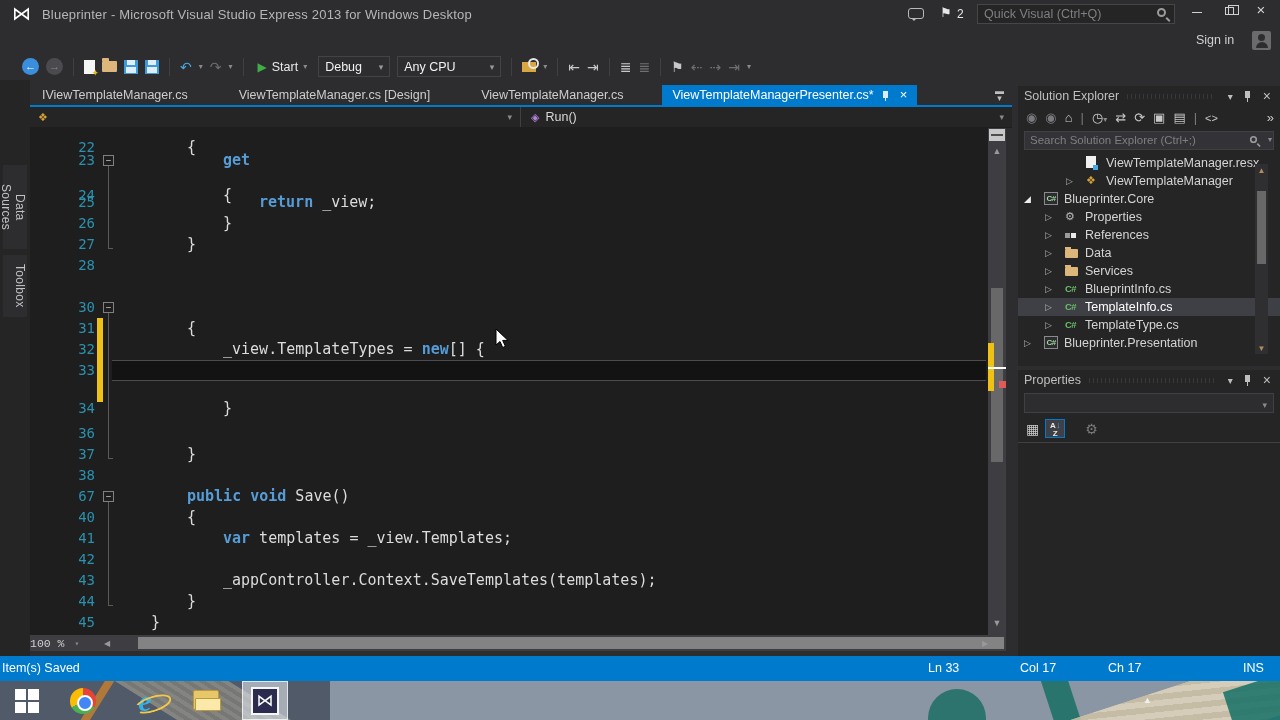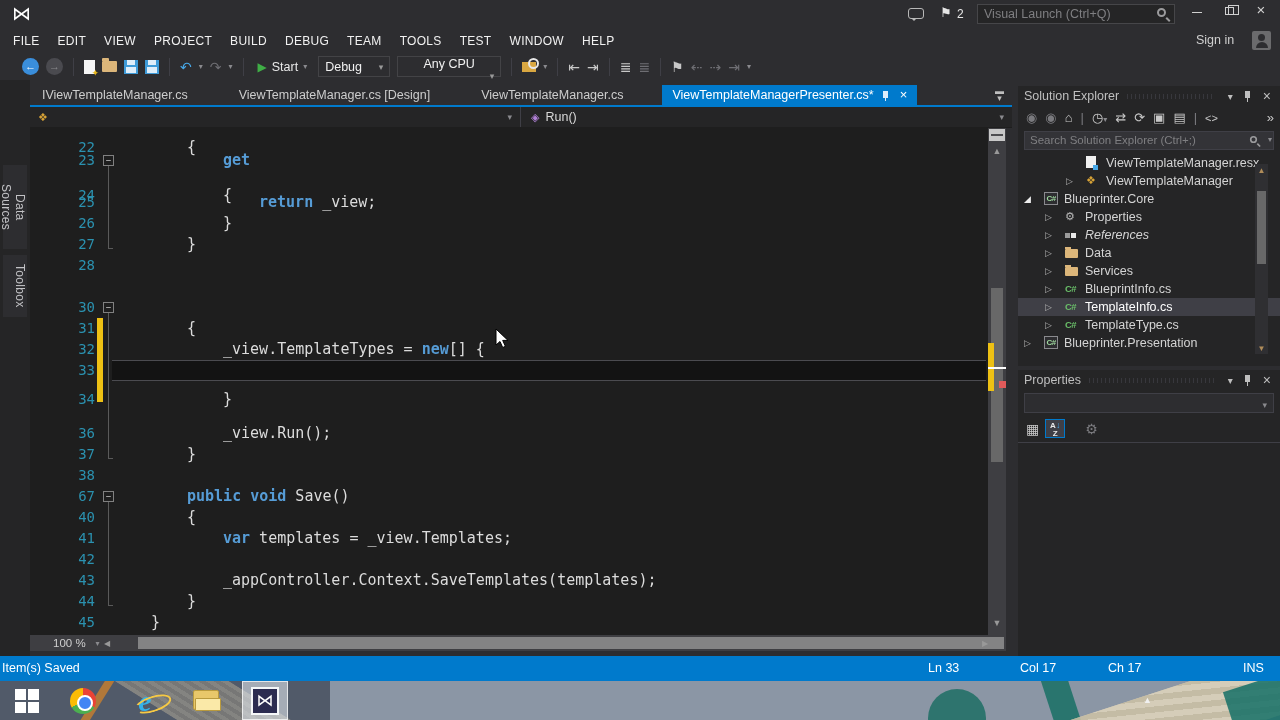--- a/index.html
+++ b/index.html
@@ -48,21 +48,21 @@
   .floppy::after  { content:''; position:absolute; left:2px; top:7px; width:10px; height:6px; background:#dfeefa; }
   .floppy.all::after{ background:#dfeefa; }
   .page-ic { width:11px; height:14px; background:#f5f5f5; position:relative; }
   .page-ic::after { content:'✦'; position:absolute; right:-4px; bottom:-4px; color:#e8b71c; font-size:9px; }
   .openf { width:15px; height:11px; background:#dcb67a; position:relative; border-radius:1px; }
   .openf::before { content:''; position:absolute; left:0; top:-3px; width:7px; height:3px; background:#dcb67a; border-radius:1px 1px 0 0; }
   #start-btn { display:flex; align-items:center; gap:5px; color:#e8e8e8; font-size:12.5px; padding:2px 4px; }
   #start-play { color:#3fae46; font-size:12px; }
   .combo { height:21px; background:#2d2d30; border:1px solid #434346; color:#f1f1f1; font-size:12.5px; display:flex; align-items:center; padding:0 6px; position:relative; }
   .combo .car { margin-left:auto; color:#999; font-size:9px; padding-left:12px; }
-  #combo-config { width:72px; } #combo-platform { width:104px;flex-direction:column; }
+  #combo-config { width:72px; } #combo-platform { width:104px; }
   .findfolder { width:14px; height:10px; background:#d9a741; position:relative; }
   .findfolder::after { content:''; position:absolute; right:-3px; top:-4px; width:7px; height:7px; border:2px solid #e8e8e8; border-radius:50%; }
   .caret-sm { font-size:8px; color:#8a8a8e; }
 
   
   #side-strip { left:0; top:80px; width:30px; height:576px; background:#252526; }
   .side-tab { left:3px; width:24px; background:#2d2d30; color:#c3c3c6; font-size:12px;
               writing-mode:vertical-rl; text-align:center; padding:8px 0; letter-spacing:.3px; }
   #side-tab-data { top:85px; height:84px; }
   #side-tab-toolbox { top:175px; height:62px; }
@@ -105,21 +105,21 @@
   #vsplit { left:989px; top:129px; width:16px; height:12px; background:#c8c8c8; }
   #vsplit::before { content:''; position:absolute; left:2px; top:5px; width:12px; height:2px; background:#4d4d50; }
   .sarrow { position:absolute; color:#999999; font-size:9px; width:18px; text-align:center; }
   #vthumb { left:991px; top:288px; width:12px; height:174px; background:#686868; }
   #vmark-chg { left:988px; top:343px; width:6px; height:48px; background:#eec114; }
   #vmark-pos { left:988px; top:367px; width:18px; height:2px; background:#ffffff; }
   #vmark-err { left:999px; top:381px; width:7px; height:7px; background:#e05a5a; }
 
   
   #hscroll-row { left:30px; top:635px; width:976px; height:16px; background:#3e3e42; display:flex; align-items:center; }
-  #zoom-ctl { width:70px; color:#cfcfcf; font-size:11.5px; padding-left:23px; display:flex; gap:10px; align-items:center; }
+  #zoom-ctl { width:70px; color:#cfcfcf; font-size:11.5px; padding-left:0; display:flex; gap:10px; align-items:center;font-family:Liberation Mono, monospace; }
   #hthumb { position:absolute; left:108px; top:2px; width:866px; height:12px; background:#9b9b9b; opacity:.75; }
 
   
   #pointer { left:494px; top:328px; }
 
   
   #sol-exp { left:1018px; top:86px; width:262px; height:280px; background:#252526; }
   .panel-title { color:#bfbfbf; font-size:12.5px; }
   .panel-hdr { display:flex; align-items:center; height:20px; padding:0 4px 0 6px; }
   .hdr-dots { flex:1; margin:0 8px; height:5px; background:repeating-linear-gradient(90deg,#3f3f46 0 1px,transparent 1px 4px); opacity:.7; }
@@ -190,47 +190,35 @@
   #vs-taskbar-ic { width:28px; height:28px; background:#2b2b50; border:2px solid #f4f6f8; color:#fff; font-size:17px; text-align:center; line-height:24px; }
   #tray-arrow { position:absolute; left:1143px; top:14px; color:#f0f0f0; font-size:9px; }
 </style>
 </head>
 <body>
 
 <div id="stage">
 
   <div id="titlebar" class="abs">
     <div id="vs-logo" class="abs">⋈</div>
+    <div id="win-title" class="abs">Blueprinter - Microsoft Visual Studio Express 2013 for Windows Desktop</div>
     <div id="fb-bubble" class="abs"></div>
     <div id="notif" class="abs">⚑</div>
     <div id="notif-count" class="abs">2</div>
-    <div id="quicklaunch" class="abs">Visual Launch (Ctrl+Q)</div>
+    <div id="quicklaunch" class="abs">Quick Visual (Ctrl+Q)</div>
     <div id="ql-mag" class="mag abs"></div>
     <div id="btn-min" class="winbtn abs">
         <div id="min-glyph"></div>
       </div>
     <div id="btn-restore" class="winbtn abs">
         <div id="restore-glyph"></div>
       </div>
     <div id="btn-close" class="winbtn abs">×</div>
   </div>
 
-  <div id="menubar" class="abs">
-      <div class="menu-item">FILE</div>
-      <div class="menu-item">EDIT</div>
-      <div class="menu-item">VIEW</div>
-      <div class="menu-item">PROJECT</div>
-      <div class="menu-item">BUILD</div>
-      <div class="menu-item">DEBUG</div>
-      <div class="menu-item">TEAM</div>
-      <div class="menu-item">TOOLS</div>
-      <div class="menu-item">TEST</div>
-      <div class="menu-item">WINDOW</div>
-      <div class="menu-item">HELP</div>
-    </div>
   <div id="signin" class="abs">Sign in</div>
   <div id="user-icon" class="abs"></div>
 
   <div id="toolbar" class="abs">
     <div id="nav-back" class="circ">←</div>
     <div id="nav-fwd" class="circ">→</div>
     <div class="tsep"></div>
     <div class="page-ic"></div>
     <div class="openf"></div>
     <div class="floppy"></div>
@@ -315,22 +303,22 @@
       <div class="code-line" style="top: 22px;"><div class="ln-num">23</div><div class="collapse-box">−</div><div class="code-text" style="padding-left: 108px;"><span class="tok-k">get</span></div></div>
       <div class="code-line" style="top: 57px;"><div class="ln-num">24</div><div class="code-text" style="padding-left: 108px;"><span class="tok-p">{</span></div></div>
       <div class="code-line" style="top: 64px;"><div class="ln-num">25</div><div class="code-text" style="padding-left: 144px;"><span class="tok-k">return</span><span class="tok-p"> _view;</span></div></div>
       <div class="code-line" style="top: 85px;"><div class="ln-num">26</div><div class="code-text" style="padding-left: 108px;"><span class="tok-p">}</span></div></div>
       <div class="code-line" style="top: 106px;"><div class="ln-num">27</div><div class="code-text" style="padding-left: 72px;"><span class="tok-p">}</span></div></div>
       <div class="code-line" style="top: 127px;"><div class="ln-num">28</div><div class="code-text" style="padding-left: 0px;"></div></div>
       <div class="code-line" style="top: 169px;"><div class="ln-num">30</div><div class="collapse-box">−</div></div>
       <div class="code-line" style="top: 190px;"><div class="ln-num">31</div><div class="code-text" style="padding-left: 72px;"><span class="tok-p">{</span></div></div>
       <div class="code-line" style="top: 211px;"><div class="ln-num">32</div><div class="code-text" style="padding-left: 108px;"><span class="tok-p">_view.TemplateTypes = </span><span class="tok-k">new</span><span class="tok-p">[] {</span></div></div>
       <div class="code-line" style="top: 232px;"><div class="ln-num">33</div><div class="code-text" style="padding-left: 0px;"></div></div>
-      <div class="code-line" style="top: 261px;"><div class="ln-num">34</div><div class="code-text" style="padding-left: 108px;"><span class="tok-p">}</span></div></div>
-      <div class="code-line" style="top: 295px;"><div class="ln-num">36</div><div class="code-text" style="padding-left: 108px;"><span class="tok-p">_view.Run();</span></div></div>
+      <div class="code-line" style="top: 270px;"><div class="ln-num">34</div><div class="code-text" style="padding-left: 108px;"><span class="tok-p">}</span></div></div>
+      <div class="code-line" style="top: 295px;"><div class="ln-num">36</div></div>
       <div class="code-line" style="top: 316px;"><div class="ln-num">37</div><div class="code-text" style="padding-left: 72px;"><span class="tok-p">}</span></div></div>
       <div class="code-line" style="top: 337px;"><div class="ln-num">38</div><div class="code-text" style="padding-left: 0px;"></div></div>
       <div class="code-line" style="top: 358px;"><div class="ln-num">67</div><div class="collapse-box">−</div><div class="code-text" style="padding-left: 72px;"><span class="tok-k">public</span><span class="tok-p"> </span><span class="tok-k">void</span><span class="tok-p"> Save()</span></div></div>
       <div class="code-line" style="top: 379px;"><div class="ln-num">40</div><div class="code-text" style="padding-left: 72px;"><span class="tok-p">{</span></div></div>
       <div class="code-line" style="top: 400px;"><div class="ln-num">41</div><div class="code-text" style="padding-left: 108px;"><span class="tok-k">var</span><span class="tok-p"> templates = _view.Templates;</span></div></div>
       <div class="code-line" style="top: 421px;"><div class="ln-num">42</div><div class="code-text" style="padding-left: 0px;"></div></div>
       <div class="code-line" style="top: 442px;"><div class="ln-num">43</div><div class="code-text" style="padding-left: 108px;"><span class="tok-p">_appController.Context.SaveTemplates(templates);</span></div></div>
       <div class="code-line" style="top: 463px;"><div class="ln-num">44</div><div class="code-text" style="padding-left: 72px;"><span class="tok-p">}</span></div></div>
       <div class="code-line" style="top: 484px;"><div class="ln-num">45</div><div class="code-text" style="padding-left: 36px;"><span class="tok-p">}</span></div></div>
     </div>
@@ -399,21 +387,21 @@
           <span class="tr-label" style="left: 46px;">Blueprinter.Core</span>
         </div>
         <div class="tree-row" style="top: 54px;">
           <span class="tr-exp" style="left: 27px;">▷</span>
           <div class="ic-wrench tr-ic" style="left: 47px;">⚙</div>
           <span class="tr-label" style="left: 67px;">Properties</span>
         </div>
         <div class="tree-row" style="top: 72px;">
           <span class="tr-exp" style="left: 27px;">▷</span>
           <div class="ic-ref tr-ic" style="left: 47px;"></div>
-          <span class="tr-label" style="left: 67px; font-style: italic;">References</span>
+          <span class="tr-label" style="left: 67px;">References</span>
         </div>
         <div class="tree-row" style="top: 90px;">
           <span class="tr-exp" style="left: 27px;">▷</span>
           <div class="ic-folder tr-ic" style="left: 47px;"></div>
           <span class="tr-label" style="left: 67px;">Data</span>
         </div>
         <div class="tree-row" style="top: 108px;">
           <span class="tr-exp" style="left: 27px;">▷</span>
           <div class="ic-folder tr-ic" style="left: 47px;"></div>
           <span class="tr-label" style="left: 67px;">Services</span>

